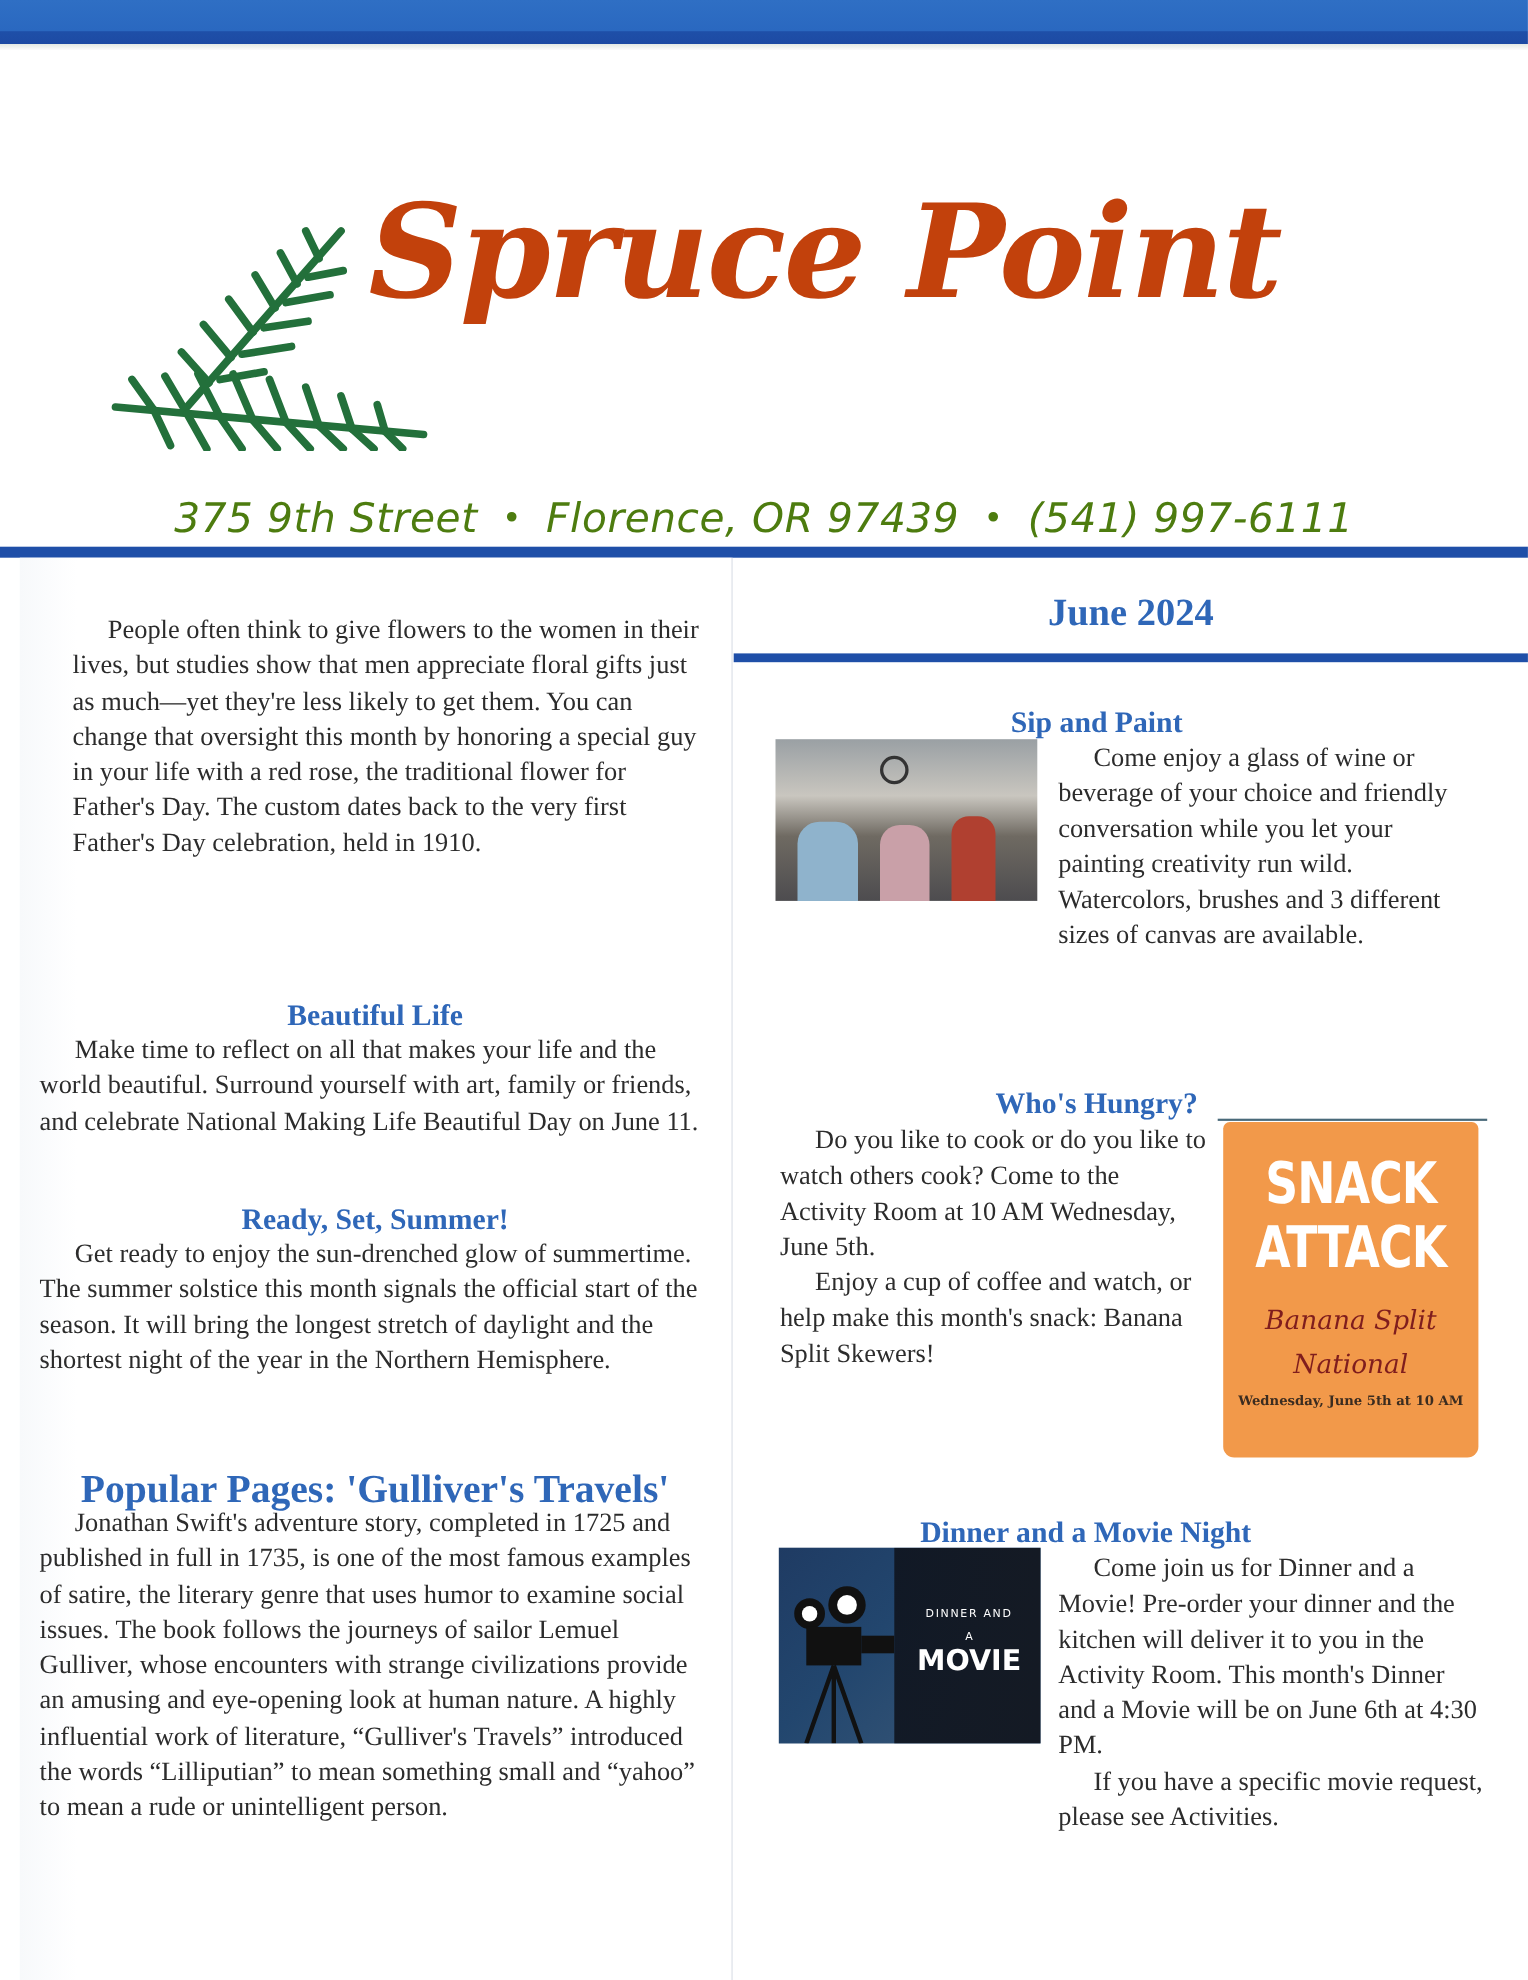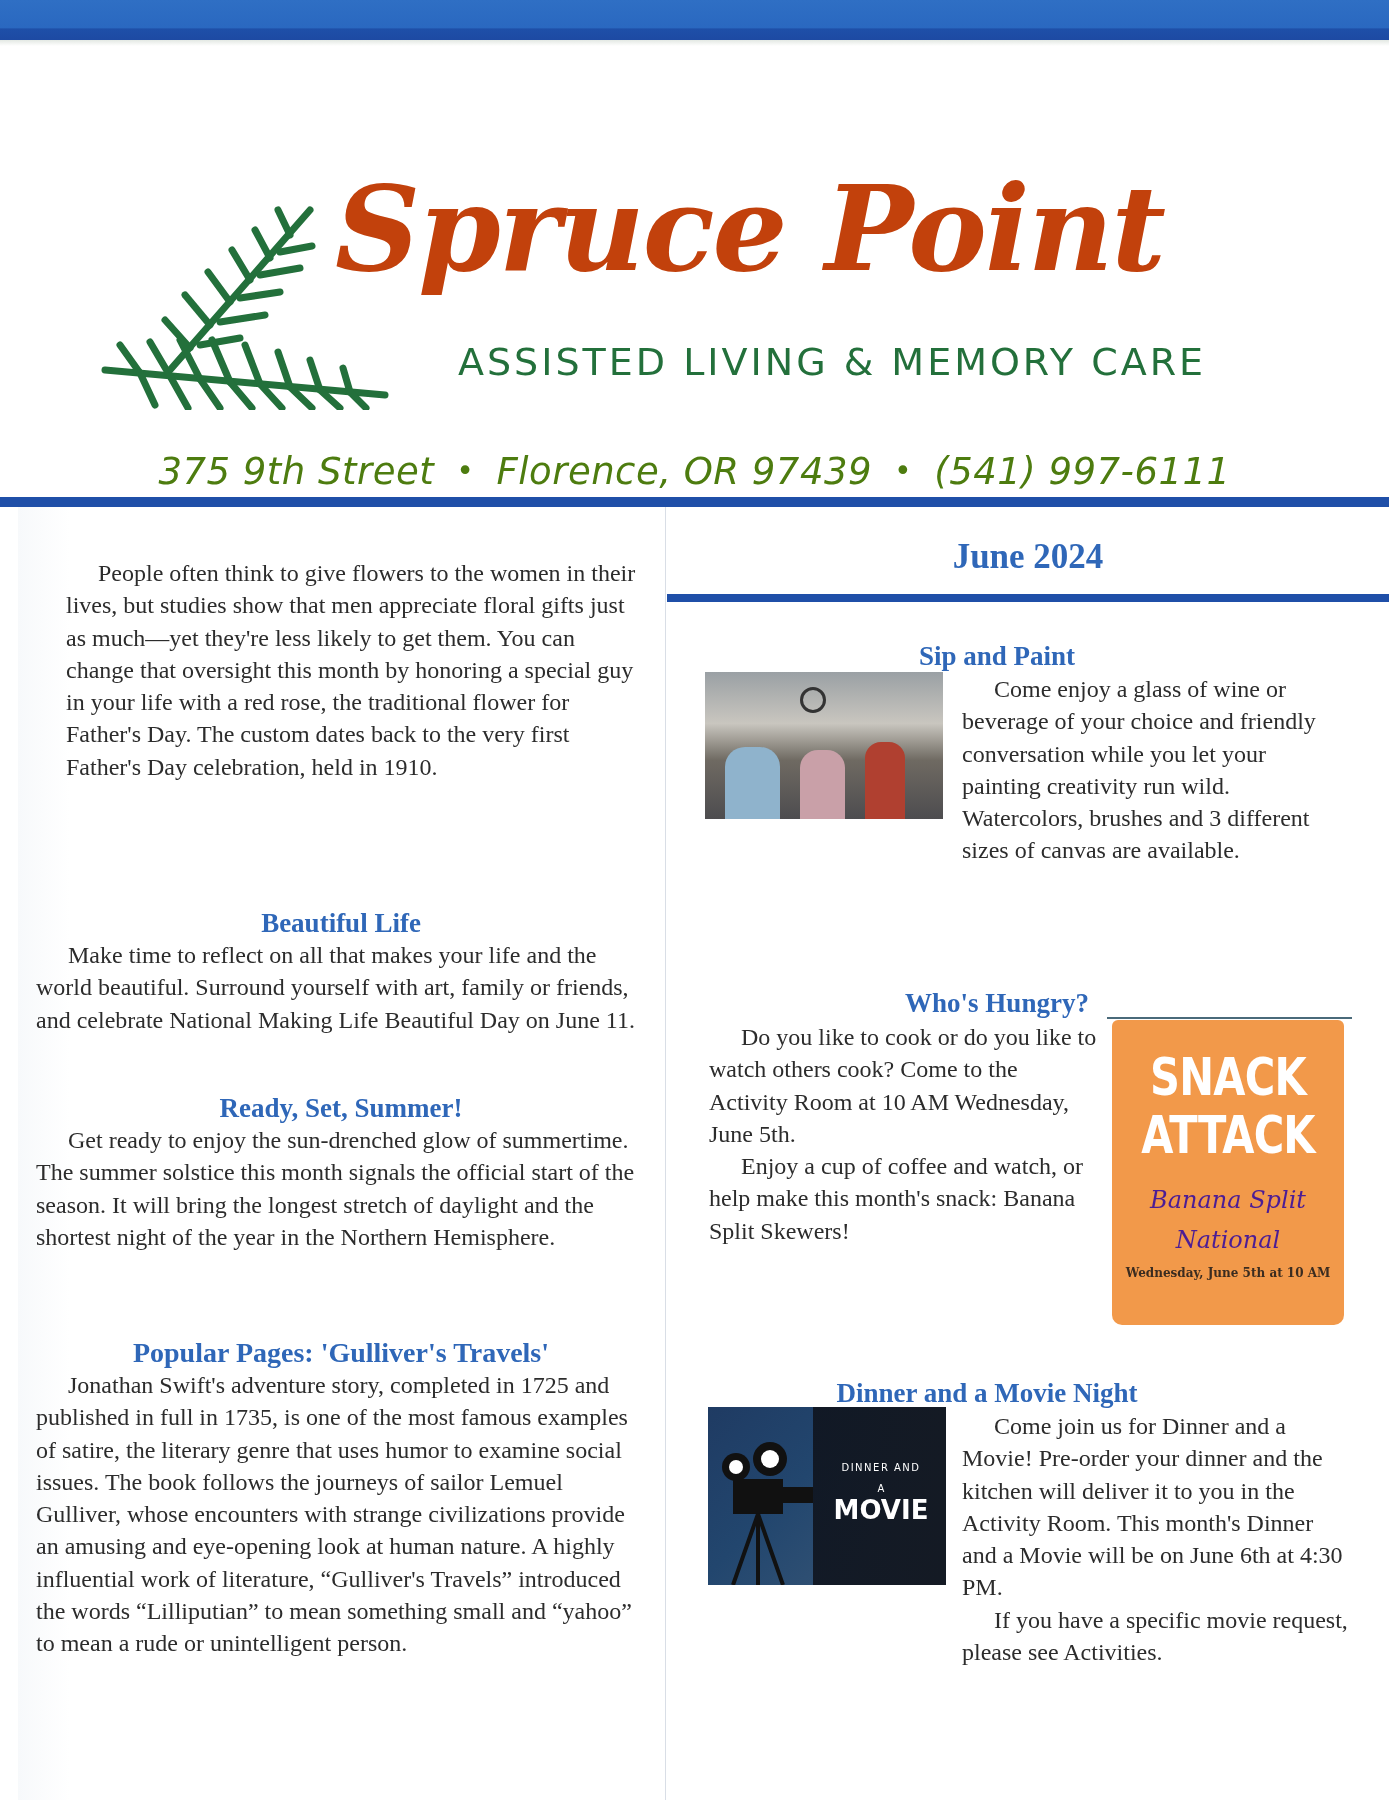--- a/index.html
+++ b/index.html
@@ -35,21 +35,21 @@
       color: #2f67b8; font-weight: bold; font-size: 35px; }
     .month-rule { position: absolute; left: 0; top: 87px; width: 722px; height: 8px; background: #1f4fa8; }
 
     .photo { position: absolute; overflow: hidden; }
     .sip-photo { left: 38px; top: 165px; width: 238px; height: 147px;
       background: linear-gradient(180deg, #9aa0a4 0%, #c9c6bf 35%, #6f6a62 60%, #4d4c4f 100%); }
     .snack-card { position: absolute; left: 445px; top: 513px; width: 232px; height: 305px; background: #f2994a;
       border-radius: 6px 6px 10px 10px; text-align: center; color: #fff; }
     .snack-card .big { font-family: "DejaVu Sans", sans-serif; font-weight: bold; font-size: 52px;
       line-height: 58px; letter-spacing: -1px; transform: scaleX(0.8); }
-    .snack-card .script { font-family: "DejaVu Serif", serif; font-style: italic; color: #4c1d95; font-size: 24px; line-height: 40px; }
+    .snack-card .script { font-family: "DejaVu Serif", serif; font-style: italic; color: #7f1d1d; font-size: 24px; line-height: 40px; }
     .snack-card .when { font-family: "DejaVu Serif", serif; color: #3b2c20; font-weight: bold; font-size: 12px; margin-top: 6px; }
 
     .movie-photo { left: 41px; top: 1405px; width: 238px; height: 178px;
       background: linear-gradient(135deg, #1f3b63 0%, #22466e 40%, #3d5a78 100%); }
   </style>
 </head>
 <body>
 
 <div class="top-band"></div>
 
@@ -81,42 +81,41 @@
         <path d="M70 196 L88 228"></path>
         <path d="M100 199 L120 228"></path>
       <path d="M130 202 L152 228"></path>
         <path d="M160 204 L182 228"></path>
         <path d="M190 207 L212 228"></path>
       <path d="M220 210 L240 228"></path>
         <path d="M250 212 L266 228"></path>
     </g>
   </svg>
   <div class="brand-script">Spruce Point</div>
-  <div class="brand-sub">ASSISTED LIVING &amp; MEMORY CARE</div>
   <div class="address">
     <span>375 9th Street</span><span class="dot">•</span><span>Florence, OR 97439</span><span class="dot">•</span><span>(541) 997-6111</span>
   </div>
 </header>
 
 <div class="rule-main"></div>
 
 <section class="col-left">
   <article style="position:absolute; left:48px; top:50px; width:580px;">
     <p class="p indent">People often think to give flowers to the women in their lives, but studies show that men appreciate floral gifts just as much—yet they're less likely to get them. You can change that oversight this month by honoring a special guy in your life with a red rose, the traditional flower for Father's Day. The custom dates back to the very first Father's Day celebration, held in 1910.</p>
   </article>
   <article style="position:absolute; left:18px; top:400px; width:610px;">
     <h2 class="h-blue">Beautiful Life</h2>
     <p class="p indent">Make time to reflect on all that makes your life and the world beautiful. Surround yourself with art, family or friends, and celebrate National Making Life Beautiful Day on June 11.</p>
   </article>
   <article style="position:absolute; left:18px; top:585px; width:610px;">
     <h2 class="h-blue">Ready, Set, Summer!</h2>
     <p class="p indent">Get ready to enjoy the sun-drenched glow of summertime. The summer solstice this month signals the official start of the season. It will bring the longest stretch of daylight and the shortest night of the year in the Northern Hemisphere.</p>
   </article>
   <article style="position:absolute; left:18px; top:830px; width:610px;">
-    <h2 class="h-blue" style="font-size:28px;">Popular Pages: 'Gulliver's Travels'</h2>
+    <h2 class="h-blue" style="font-size:36px;">Popular Pages: 'Gulliver's Travels'</h2>
     <p class="p indent">Jonathan Swift's adventure story, completed in 1725 and published in full in 1735, is one of the most famous examples of satire, the literary genre that uses humor to examine social issues. The book follows the journeys of sailor Lemuel Gulliver, whose encounters with strange civilizations provide an amusing and eye-opening look at human nature. A highly influential work of literature, “Gulliver's Travels” introduced the words “Lilliputian” to mean something small and “yahoo” to mean a rude or unintelligent person.</p>
   </article>
 </section>
 
 <section class="col-right">
   <div class="month-title">June 2024</div>
   <div class="month-rule"></div>
 
   <article>
     <h3 class="h-blue" style="position:absolute; left:130px; top:133px; width:400px;">Sip and Paint</h3>

